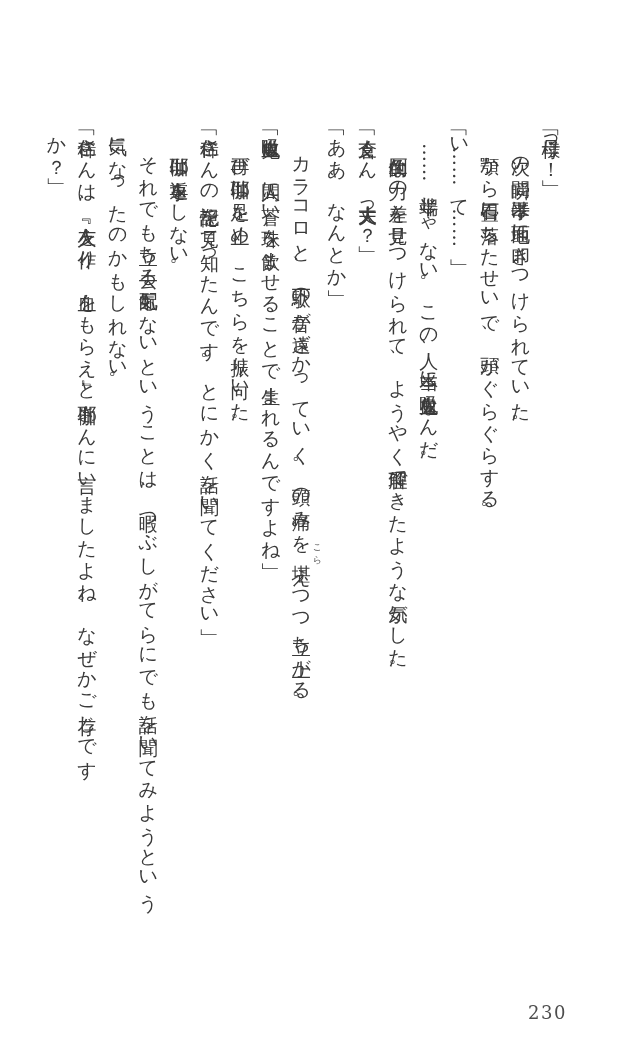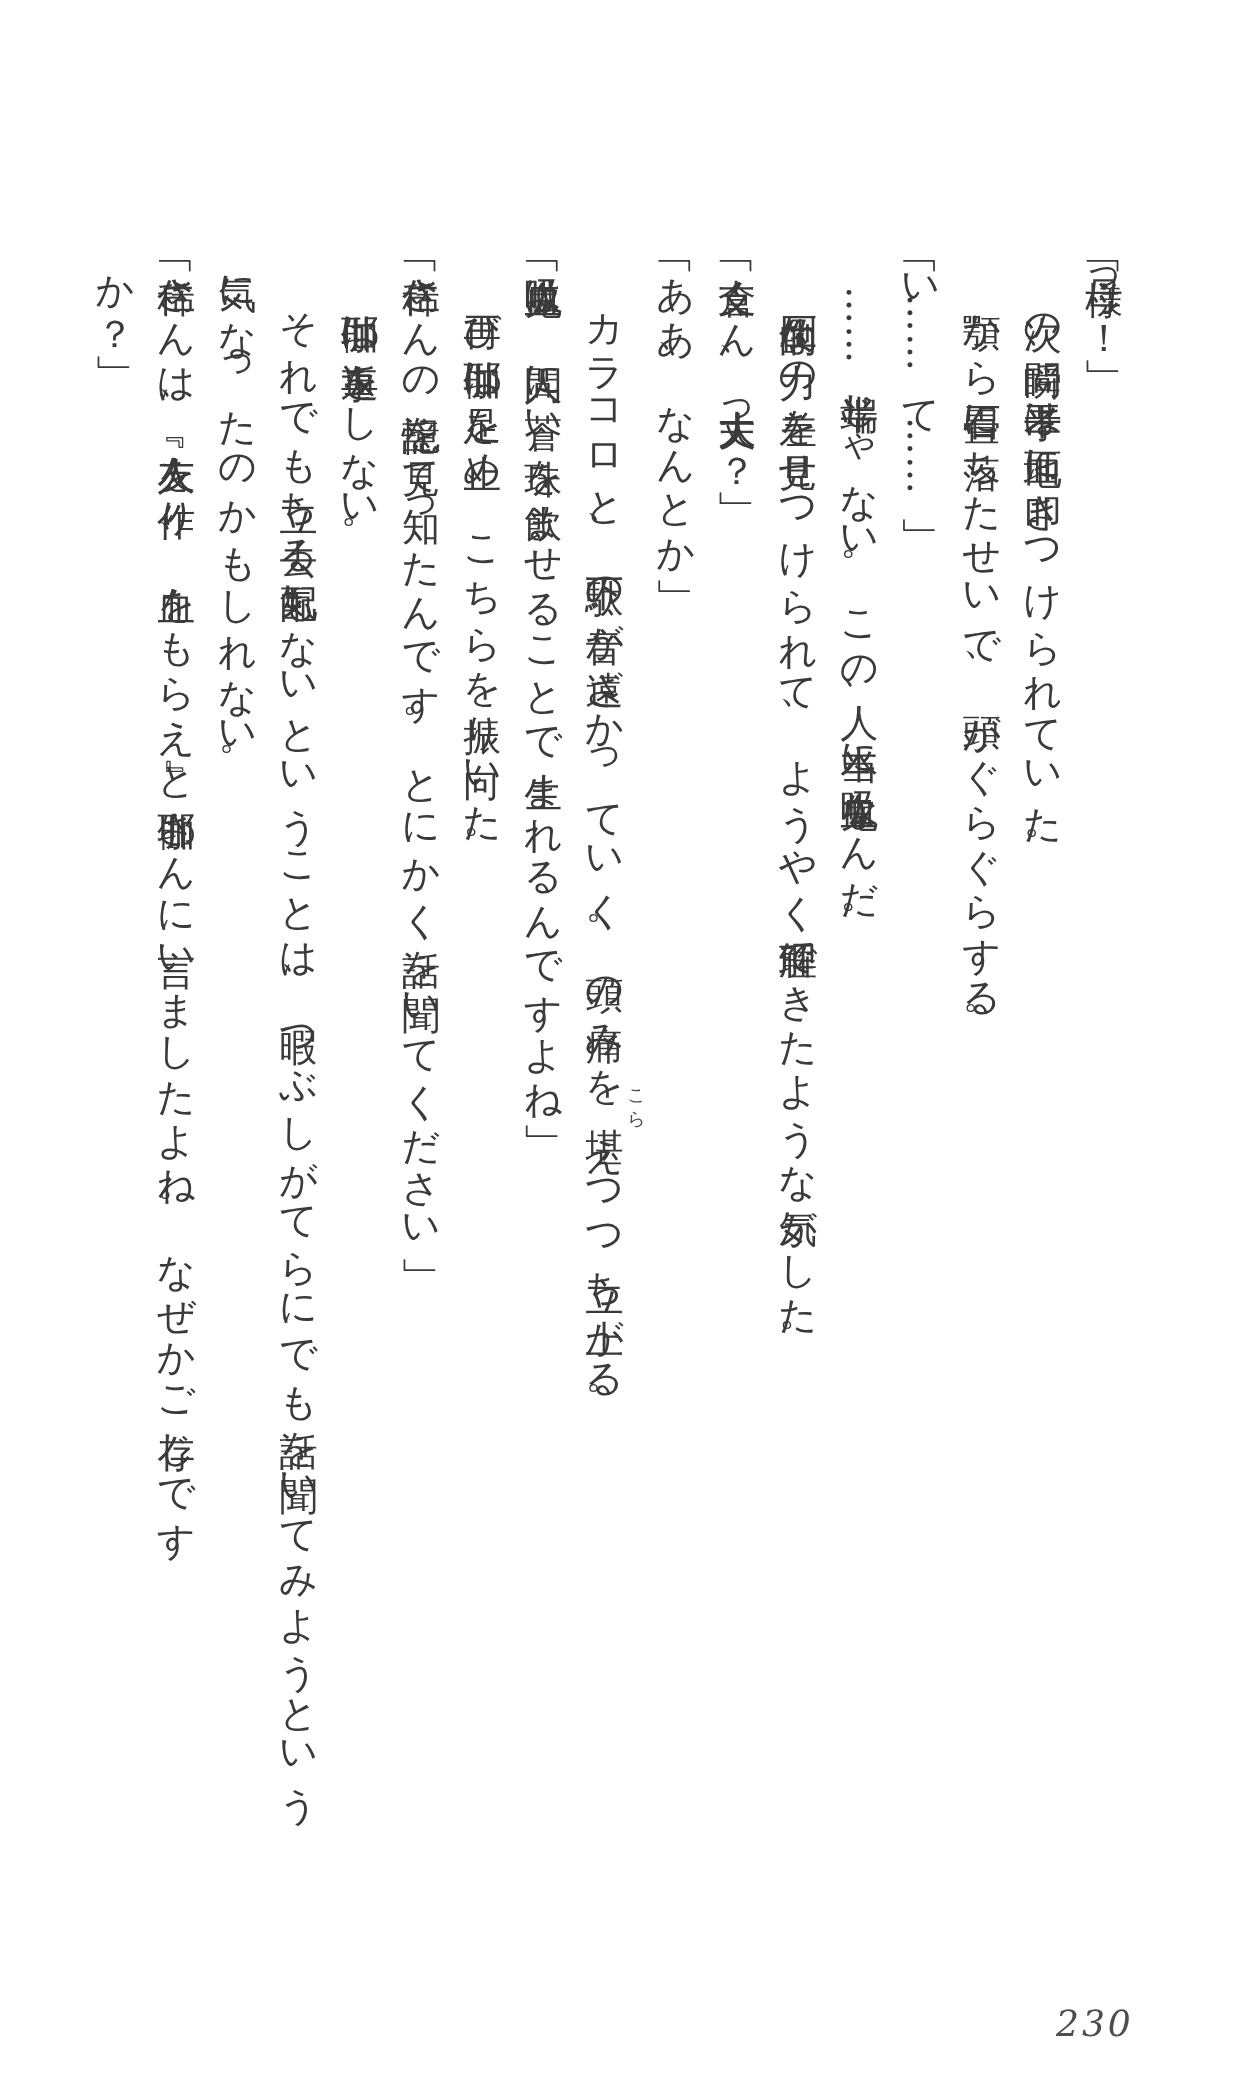--- a/index.html
+++ b/index.html
@@ -40,21 +40,20 @@
   }
   ruby rt {
     font-size: 9px;
     letter-spacing: 0;
     color: #4a4a4a;
   }
   .page-number {
     position: absolute;
     top: 1002px;
     left: 528px;
-    font-style: italic;
     font-size: 18px;
     letter-spacing: 1.5px;
     color: #4d4d4d;
   }
 </style>
 </head>
 <body>
 
 <div class="page">
   <div class="text-block">

